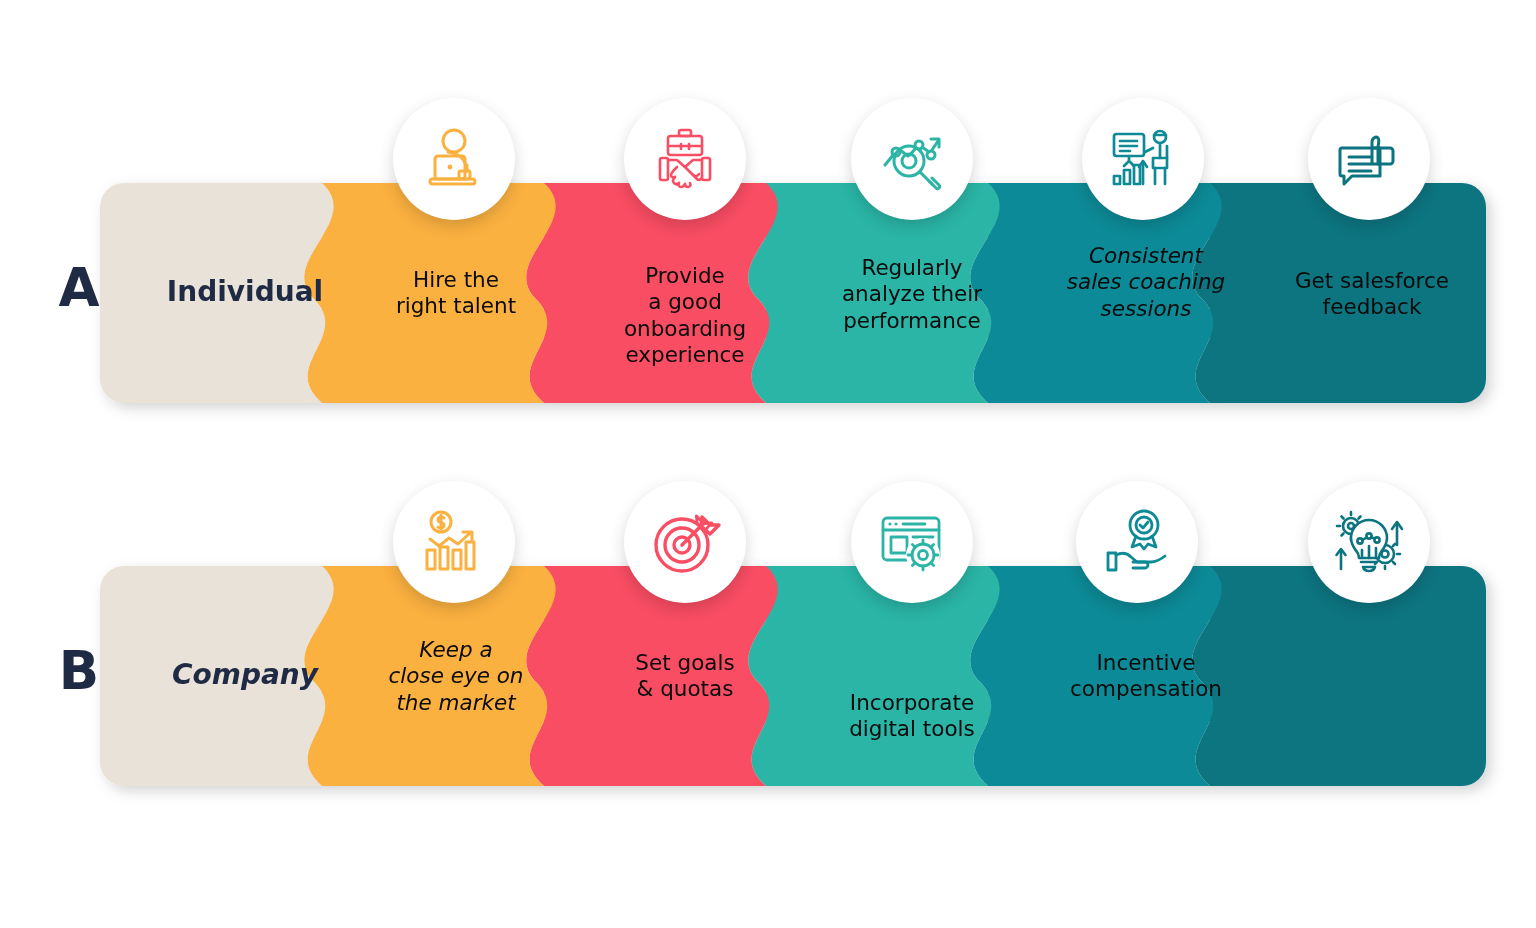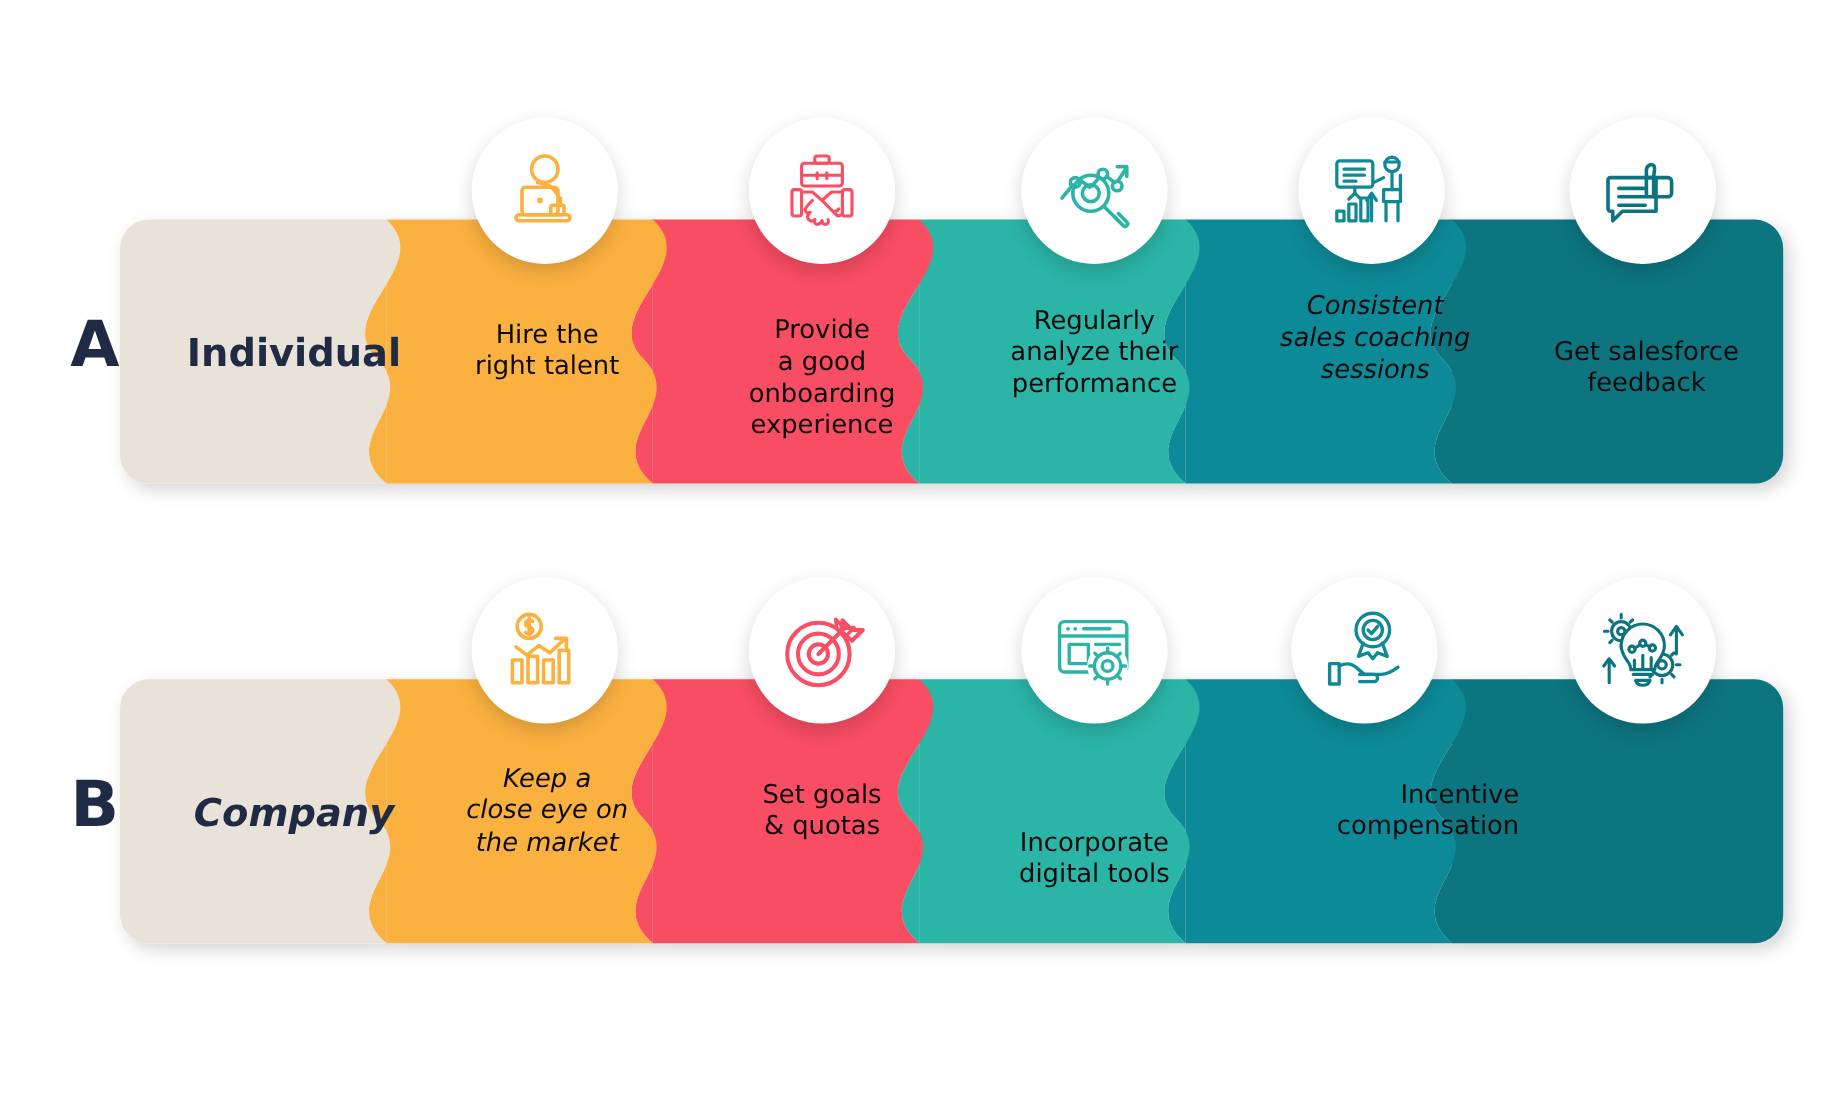--- a/index.html
+++ b/index.html
@@ -31,21 +31,21 @@
     position:absolute;
     text-align:center;
     line-height:1.23;
     color:#0b0b0b;
     font-size:21.5px;
     font-weight:400;
     pointer-events:none;
   }
   .cat-label{
     color:#1f2a44;
-    font-size:32px;
+    font-size:28px;
     font-weight:bold;
   }
 
   .icon-bub{
     position:absolute;
     width:122px;height:122px;border-radius:50%;
     background:#ffffff;
     box-shadow:0 6px 16px rgba(0,0,0,0.16);
     display:flex;align-items:center;justify-content:center;
   }
@@ -86,21 +86,21 @@
           <path d="M24,0 H222 C264,38 176,78 214,116 C252,154 178,182 222,220 H24 a24,24 0 0 1 -24,-24 V24 A24,24 0 0 1 24,0 Z" fill="#e9e2d8"></path>
         </g>
       </svg>
     </div>
 
     <div class="seg-label cat-label" style="left:130px;top:140px;width:230px;">Individual</div>
     <div class="seg-label" style="left:345px;top:132px;width:222px;">Hire the<br>right talent</div>
     <div class="seg-label" style="left:570px;top:107px;width:230px;margin-top:21px;">Provide<br>a good<br>onboarding<br>experience</div>
     <div class="seg-label" style="left:798px;top:120px;width:228px;">Regularly<br>analyze their<br>performance</div>
     <div class="seg-label" style="left:1026px;top:108px;width:240px;font-style:italic;">Consistent<br>sales coaching<br>sessions</div>
-    <div class="seg-label" style="left:1258px;top:133px;width:228px;margin-top:13px;">Get salesforce<br>feedback</div>
+    <div class="seg-label" style="left:1258px;top:133px;width:228px;">Get salesforce<br>feedback</div>
 
     <div class="icon-bub" style="left:393px;top:-37px;">
       <span>
         <svg width="72" height="72" viewBox="0 0 72 72" fill="none" stroke="#fbb13f" stroke-width="3" stroke-linecap="round" stroke-linejoin="round">
           <circle cx="36" cy="18" r="11"></circle>
           <path d="M30 29 c10 1 18 7 19 19"></path>
           <path d="M49 48 v-6"></path>
           <rect x="17" y="33" width="30" height="23" rx="3"></rect>
           <circle cx="32" cy="44" r="2.4" fill="#fbb13f" stroke="none"></circle>
           <rect x="41" y="48" width="11" height="8" rx="1.5"></rect>
@@ -203,21 +203,21 @@
           <path d="M222,0 C264,38 176,78 214,116 C252,154 178,182 222,220 H222 V0 Z" fill="#fbb13f"></path>
           <path d="M24,0 H222 C264,38 176,78 214,116 C252,154 178,182 222,220 H24 a24,24 0 0 1 -24,-24 V24 A24,24 0 0 1 24,0 Z" fill="#e9e2d8"></path>
         </g>
       </svg>
     </div>
 
     <div class="seg-label cat-label" style="left:130px;top:140px;width:230px;font-style:italic;">Company</div>
     <div class="seg-label" style="left:345px;top:119px;width:222px;font-style:italic;">Keep a<br>close eye on<br>the market</div>
     <div class="seg-label" style="left:572px;top:132px;width:226px;">Set goals<br>&amp; quotas</div>
     <div class="seg-label" style="left:798px;top:132px;width:228px;margin-top:40px;">Incorporate<br>digital tools</div>
-    <div class="seg-label" style="left:1026px;top:132px;width:240px;text-align:right;">Incentive<br>compensation</div>
+    <div class="seg-label" style="left:1026px;top:132px;width:240px;">Incentive<br>compensation</div>
 
     <div class="icon-bub" style="left:393px;top:-37px;">
       <span>
         <svg width="74" height="74" viewBox="0 0 74 74" fill="none" stroke="#fbb13f" stroke-width="3" stroke-linecap="round" stroke-linejoin="round">
           <circle cx="24" cy="17" r="10"></circle>
           <path d="M27 13 c-2-2-6-1-6 2 0 3 6 2 6 5 0 3-4 4-6 2"></path>
           <path d="M24 10 v14"></path>
           <path d="M13 34 l9 7 10-8 9 6 12-11"></path>
           <path d="M46 27 h9 v9"></path>
           <rect x="10" y="45" width="8" height="19"></rect>

